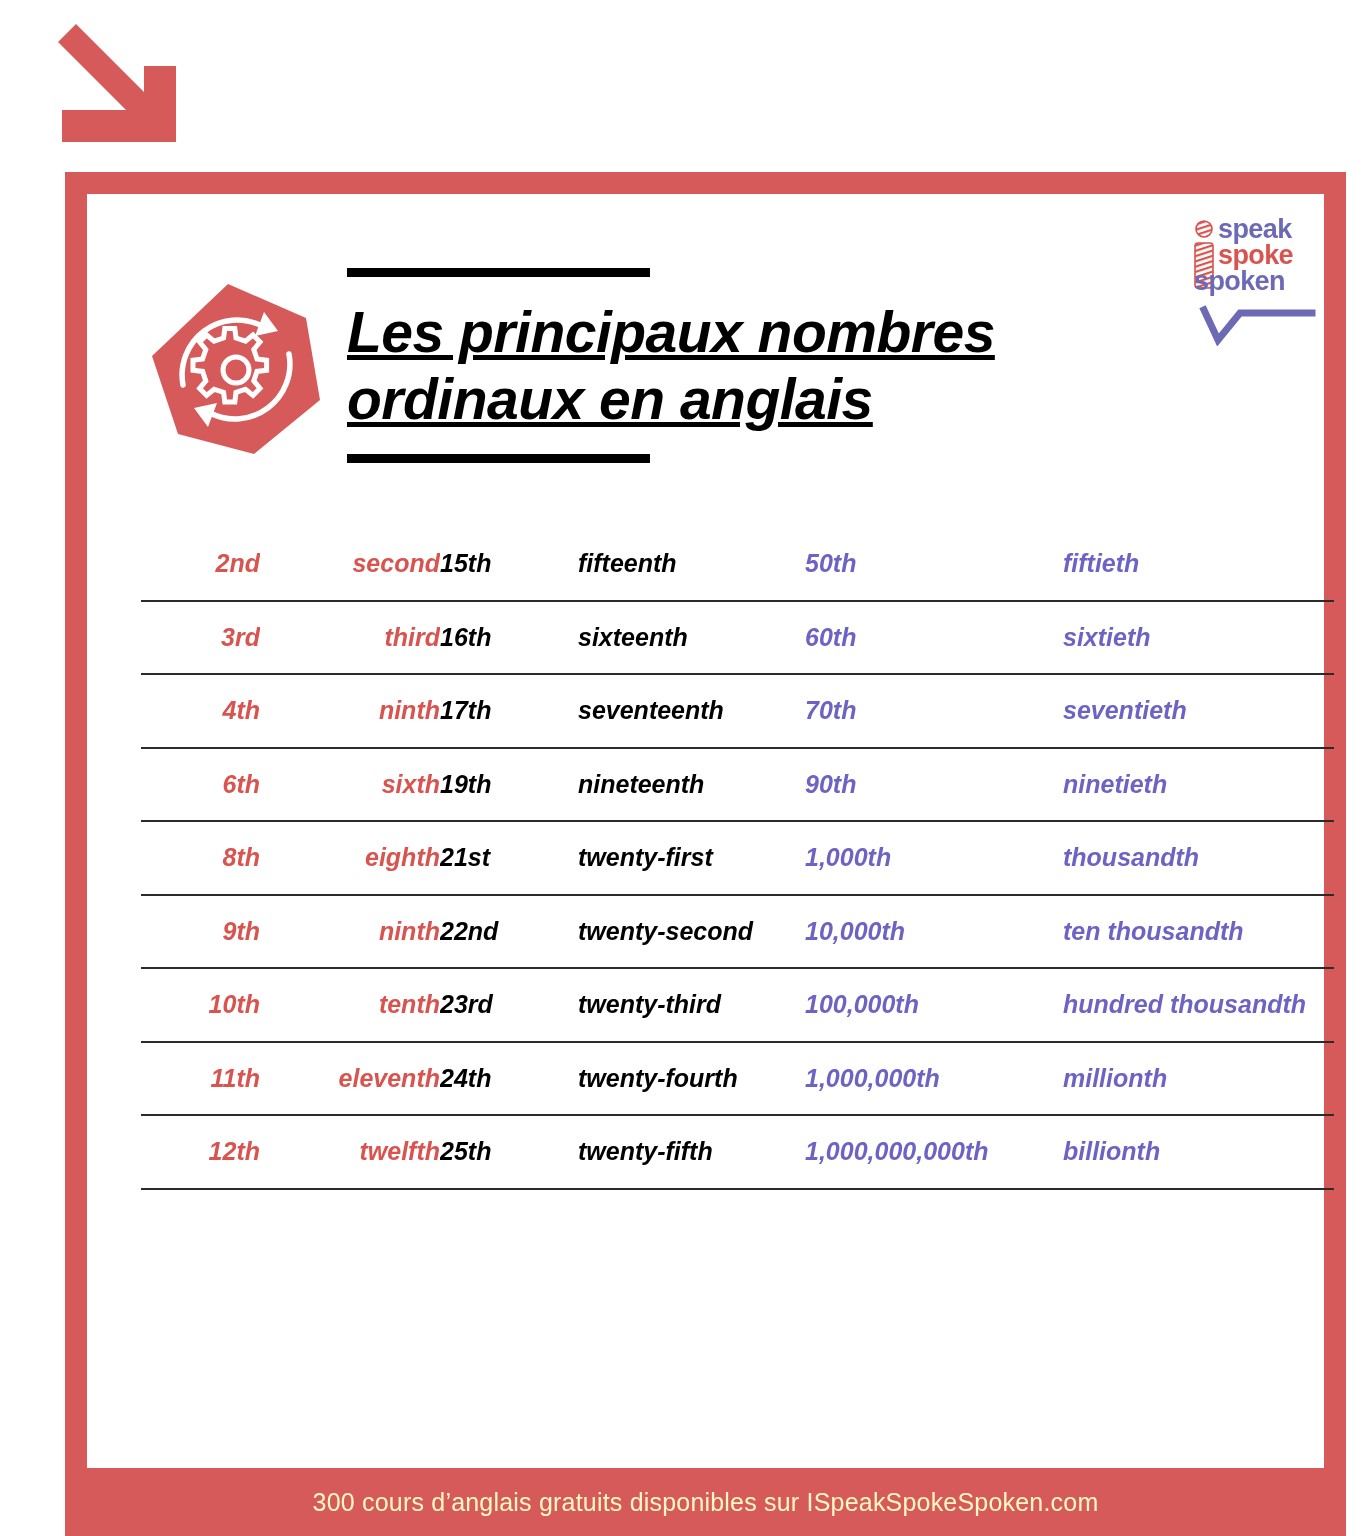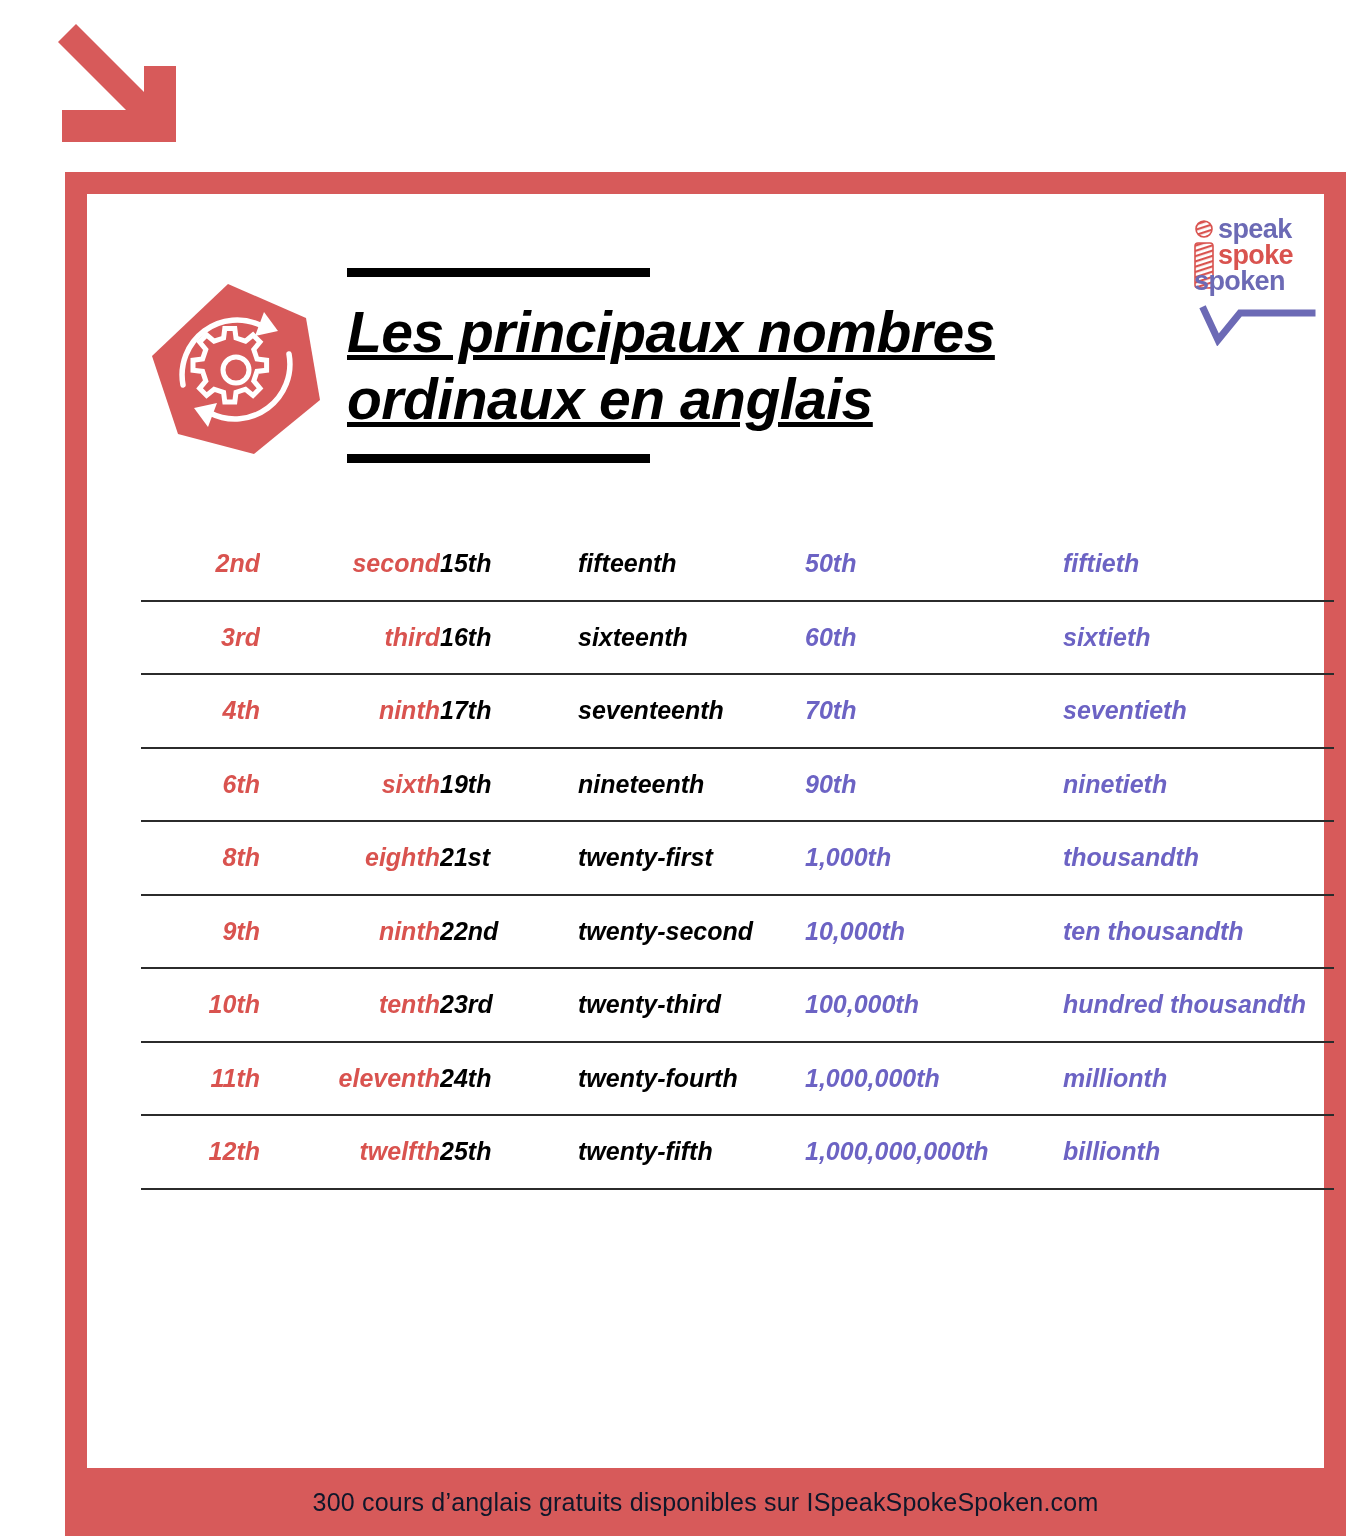--- a/index.html
+++ b/index.html
@@ -46,21 +46,21 @@
     position: absolute;
     left: 0;
     right: 0;
     bottom: 0;
     height: 68px;
     display: flex;
     align-items: center;
     justify-content: center;
   }
   .footer-text {
-    color: #0f172a;
+    color: #fef9c3;
     font-size: 25px;
     letter-spacing: 0.2px;
     font-family: "Liberation Sans", sans-serif;
   }
 
   
   .header {
     position: absolute;
     left: 0;
     top: 0;

